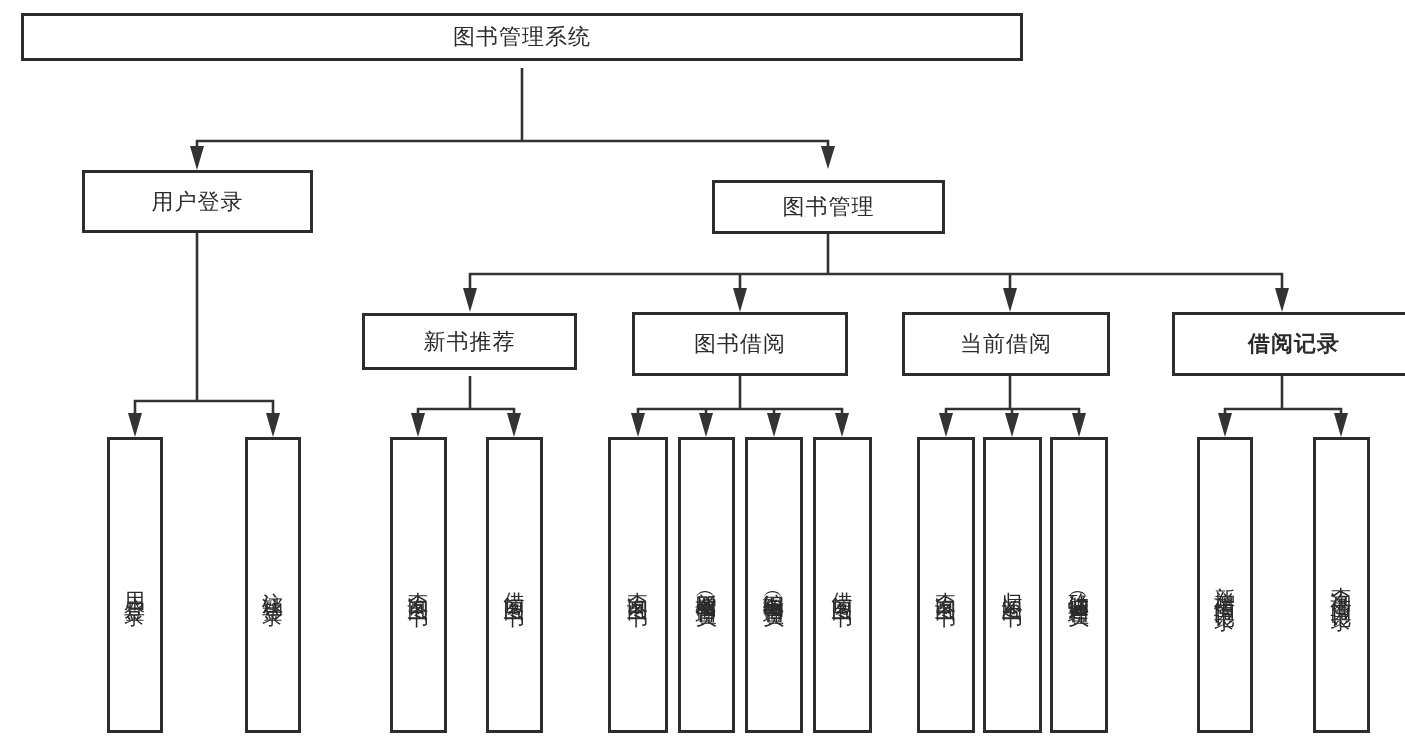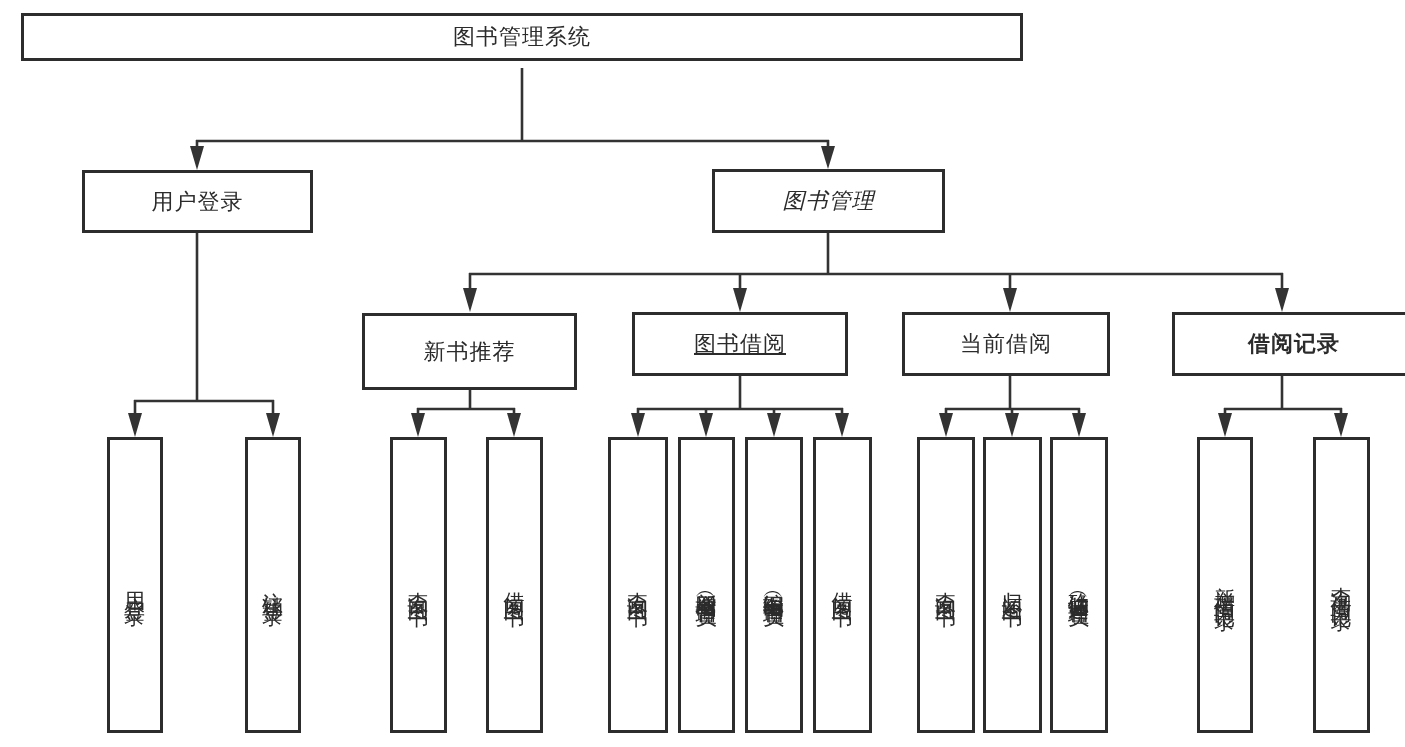--- a/index.html
+++ b/index.html
@@ -117,28 +117,28 @@
     <polygon points="1334,413 1348,413 1341,437"></polygon>
   </svg>
 
   <div class="box hbox" style="left:21px;top:13px;width:1002px;height:48px;">
     <span>图书管理系统</span>
   </div>
 
   <div class="box hbox" style="left:82px;top:170px;width:231px;height:63px;">
     <span>用户登录</span>
   </div>
-  <div class="box hbox" style="left:712px;top:169px;width:233px;height:64px;font-style:italic;">
+  <div class="box hbox" style="left:712px;top:180px;width:233px;height:54px;">
     <span>图书管理</span>
   </div>
 
-  <div class="box hbox" style="left:362px;top:313px;width:215px;height:77px;">
+  <div class="box hbox" style="left:362px;top:313px;width:215px;height:57px;">
     <span>新书推荐</span>
   </div>
-  <div class="box hbox" style="left:632px;top:312px;width:216px;height:64px;text-decoration:underline;">
+  <div class="box hbox" style="left:632px;top:312px;width:216px;height:64px;">
     <span>图书借阅</span>
   </div>
   <div class="box hbox" style="left:902px;top:312px;width:208px;height:64px;">
     <span>当前借阅</span>
   </div>
   <div class="box hbox" style="left:1172px;top:312px;width:244px;height:64px;font-weight:bold;">
     <span>借阅记录</span>
   </div>
 
   <div class="box vbox" style="left:107px;top:437px;width:56px;height:296px;">

